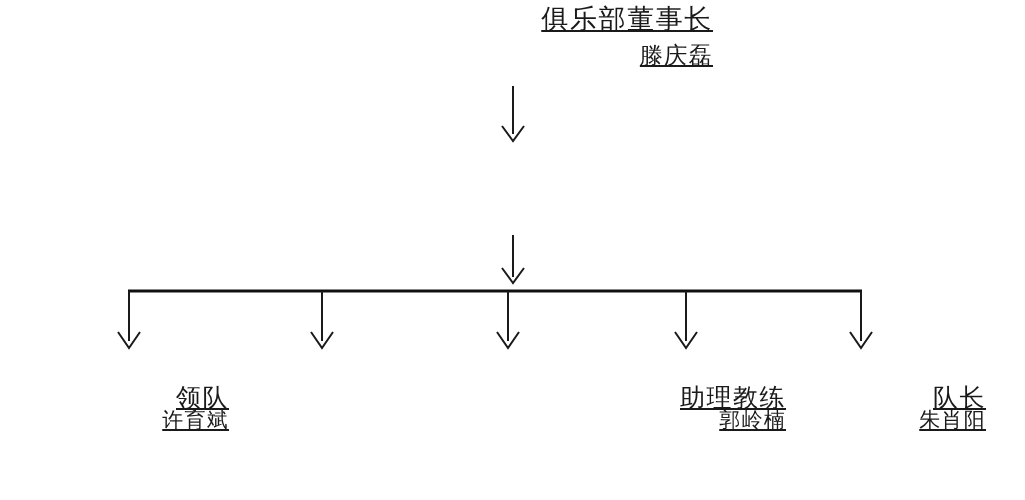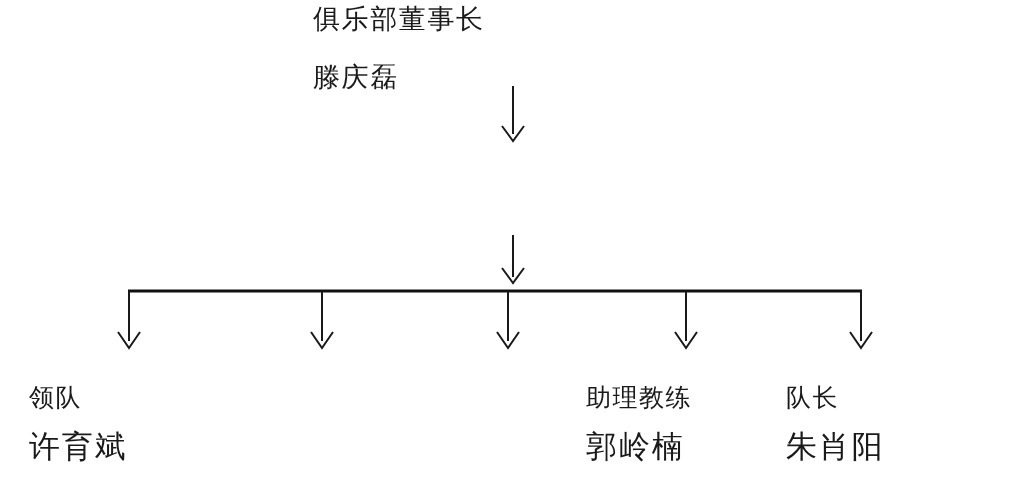--- a/index.html
+++ b/index.html
@@ -13,44 +13,44 @@
   }
   #org-chart {
     position: relative;
     width: 1025px;
     height: 500px;
     background: #ffffff;
     overflow: hidden;
   }
   .node {
     position: absolute;
-    text-align: left;
+    text-align: right;
     line-height: 1.0;
     white-space: nowrap;
+    text-decoration: underline;
   }
   .node .title-line,
   .node .name-line {
     display: block;
     letter-spacing: 0.06em;
   }
   
   .node-top .title-line {
     font-size: 27px;
   }
   .node-top .name-line {
-    font-size: 27px;
-    margin-top: 31px;
+    font-size: 23px;
+    margin-top: 11px;
   }
   
   .node-leaf .title-line {
     font-size: 25px;
   }
   .node-leaf .name-line {
-    font-size: 31px;
-    margin-top: 21px;
+    font-size: 21px;
   }
   
   .connector-layer {
     position: absolute;
     left: 0;
     top: 0;
     width: 1025px;
     height: 500px;
     pointer-events: none;
   }

